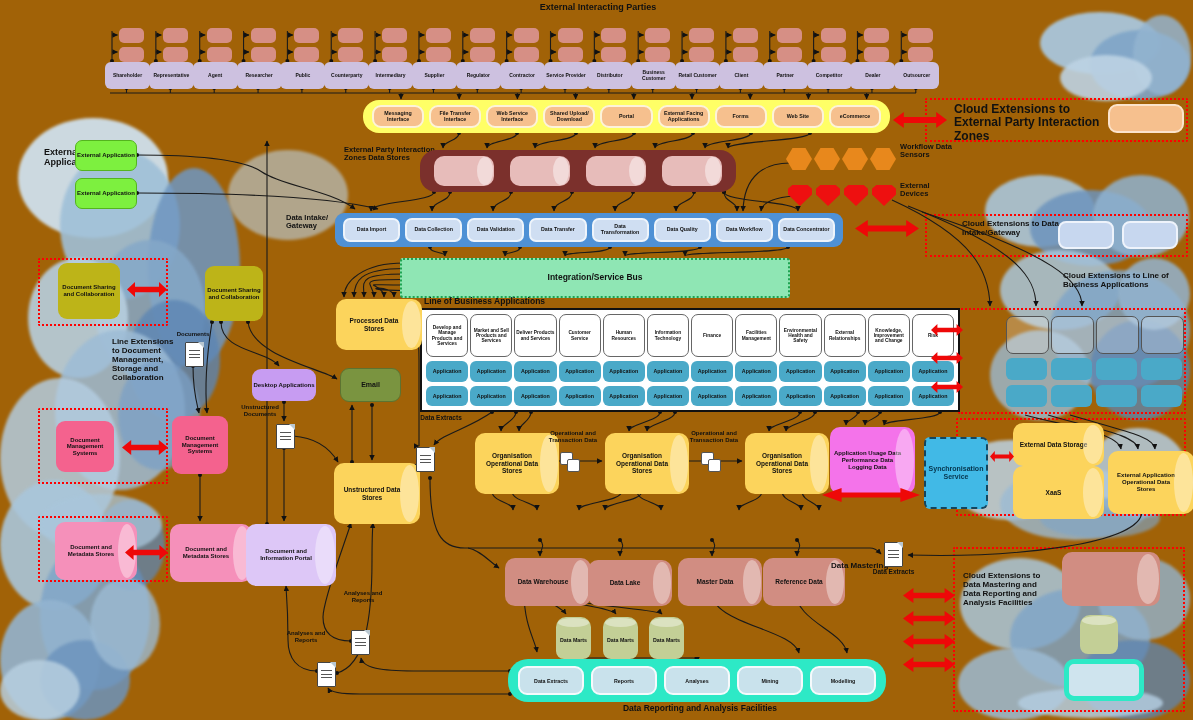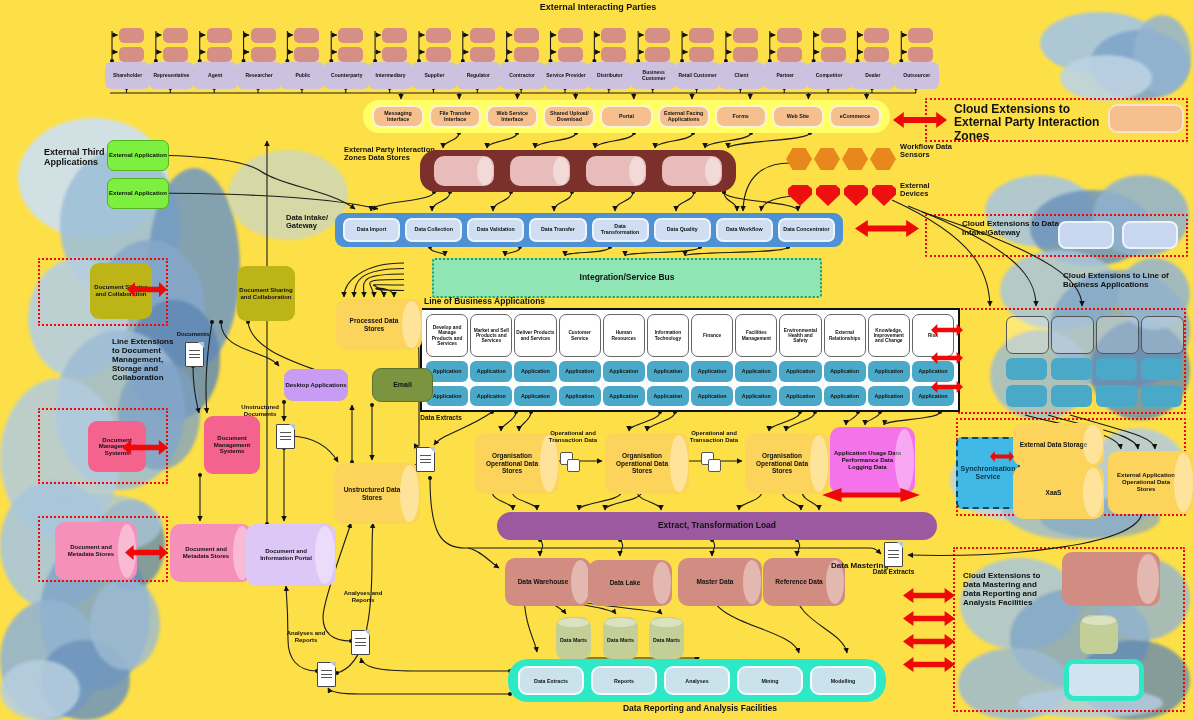--- a/index.html
+++ b/index.html
@@ -1,16 +1,16 @@
 <!DOCTYPE html>
 <html><head>
 <meta charset="utf-8">
 <style>
   html,body{margin:0;padding:0;background:#fff;}
-  #stage{position:relative;width:1193px;height:720px;background:#fde047;overflow:hidden;
+  #stage{position:relative;width:1193px;height:720px;background:#a16207;overflow:hidden;
          font-family:"Liberation Sans",sans-serif;font-weight:bold;color:#111;}
   .abs{position:absolute;box-sizing:border-box;}
   .lbl{position:absolute;box-sizing:border-box;line-height:1.12;}
   .ctr{display:flex;align-items:center;justify-content:center;text-align:center;}
   .cloud{position:absolute;border-radius:50%;filter:blur(1.5px);}
   .dotted{border:2px dotted #f00;border-radius:2px;}
   .rarrow{position:absolute;background:#ee0808;
     clip-path:polygon(0 50%,20% 0,20% 32%,80% 32%,80% 0,100% 50%,80% 100%,80% 68%,20% 68%,20% 100%);}
   .hex{position:absolute;background:#e8881c;clip-path:polygon(25% 0,75% 0,100% 50%,75% 100%,25% 100%,0 50%);}
   .dev{position:absolute;background:#ee1010;clip-path:polygon(50% 100%,0 45%,0 18%,18% 0,82% 0,100% 18%,100% 45%);}
@@ -20,21 +20,21 @@
         border-radius:50%;background:rgba(255,255,255,0.38);}
   .vcyl{position:absolute;display:flex;align-items:center;justify-content:center;text-align:center;
         border-radius:10px 10px 8px 8px;line-height:1.05;padding-top:5px;}
   .vcyl::before{content:'';position:absolute;left:2px;right:2px;top:1px;height:9px;
         border-radius:50%;background:rgba(255,255,255,0.4);}
   .doc{position:absolute;background:#fff;border:1.5px solid #444;border-radius:1px;}
   .doc::before{content:'';position:absolute;right:-1px;top:-1px;width:6px;height:6px;
         background:#b9c7d1;clip-path:polygon(0 0,100% 100%,100% 0);}
   .doc::after{content:'';position:absolute;left:3px;right:3px;top:7px;height:11px;
         background:repeating-linear-gradient(#555 0 1px,transparent 1px 3.6px);}
-  .box{display:flex;align-items:center;justify-content:center;text-align:center;line-height:1.1;margin-left:32px;}
+  .box{display:flex;align-items:center;justify-content:center;text-align:center;line-height:1.1;}
   .syncsq{position:absolute;}
   .syncsq .s1,.syncsq .s2{position:absolute;width:11px;height:11px;border:1.4px solid #555;background:#fff;border-radius:2px;}
   .syncsq .s1{left:0;top:0;} .syncsq .s2{left:7px;top:7px;}
   svg.wires{position:absolute;left:0;top:0;z-index:3;pointer-events:none;}
   .z4{z-index:4;} .z2{z-index:2;} .z1{z-index:1;} .z5{z-index:5;}
 </style>
 </head>
 <body>
 
 <div id="stage">
@@ -232,21 +232,20 @@
 
   <div class="hcyl z4" style="left:830px;top:427px;width:67px;height:63px;background:#f473ea;font-size:6px;">Application Usage Data Performance Data Logging Data</div>
 
   <div class="abs dotted z2" style="left:956px;top:418px;width:230px;height:98px;"></div>
   <div class="abs box z4" style="left:924px;top:437px;width:64px;height:72px;background:#41b9e6;border:2.5px dashed #14455e;
               border-radius:6px;font-size:7px;color:#06354d;">Synchronisation Service</div>
   <div class="hcyl z4" style="left:1013px;top:423px;width:73px;height:39px;background:#fcd45c;font-size:6.5px;">External Data Storage</div>
   <div class="hcyl z4" style="left:1013px;top:466px;width:73px;height:49px;background:#fcd45c;font-size:6.5px;">XaaS</div>
   <div class="hcyl z4" style="left:1108px;top:451px;width:68px;height:59px;background:#fcd45c;font-size:6px;">External Application Operational Data Stores</div>
 
-  <div class="abs box z4" style="left:465px;top:512px;width:440px;height:28px;background:#9b59a0;border-radius:14px;font-size:8.5px;">Extract, Transformation Load</div>
 
   <div class="hcyl z4" style="left:505px;top:558px;width:68px;height:44px;background:#d18d82;font-size:6.5px;">Data Warehouse</div>
   <div class="hcyl z4" style="left:588px;top:560px;width:66px;height:42px;background:#d18d82;font-size:6.5px;">Data Lake</div>
   <div class="hcyl z4" style="left:678px;top:558px;width:66px;height:44px;background:#d18d82;font-size:6.5px;">Master Data</div>
   <div class="hcyl z4" style="left:763px;top:558px;width:64px;height:44px;background:#d18d82;font-size:6.5px;">Reference Data</div>
   <div class="lbl z4" style="left:831px;top:562px;width:58px;font-size:8px;">Data Mastering</div>
 
   <div class="doc z4" style="left:884px;top:542px;width:17px;height:23px;"></div>
   <div class="lbl ctr z4" style="left:866px;top:568px;width:55px;font-size:6.5px;">Data Extracts</div>
 

